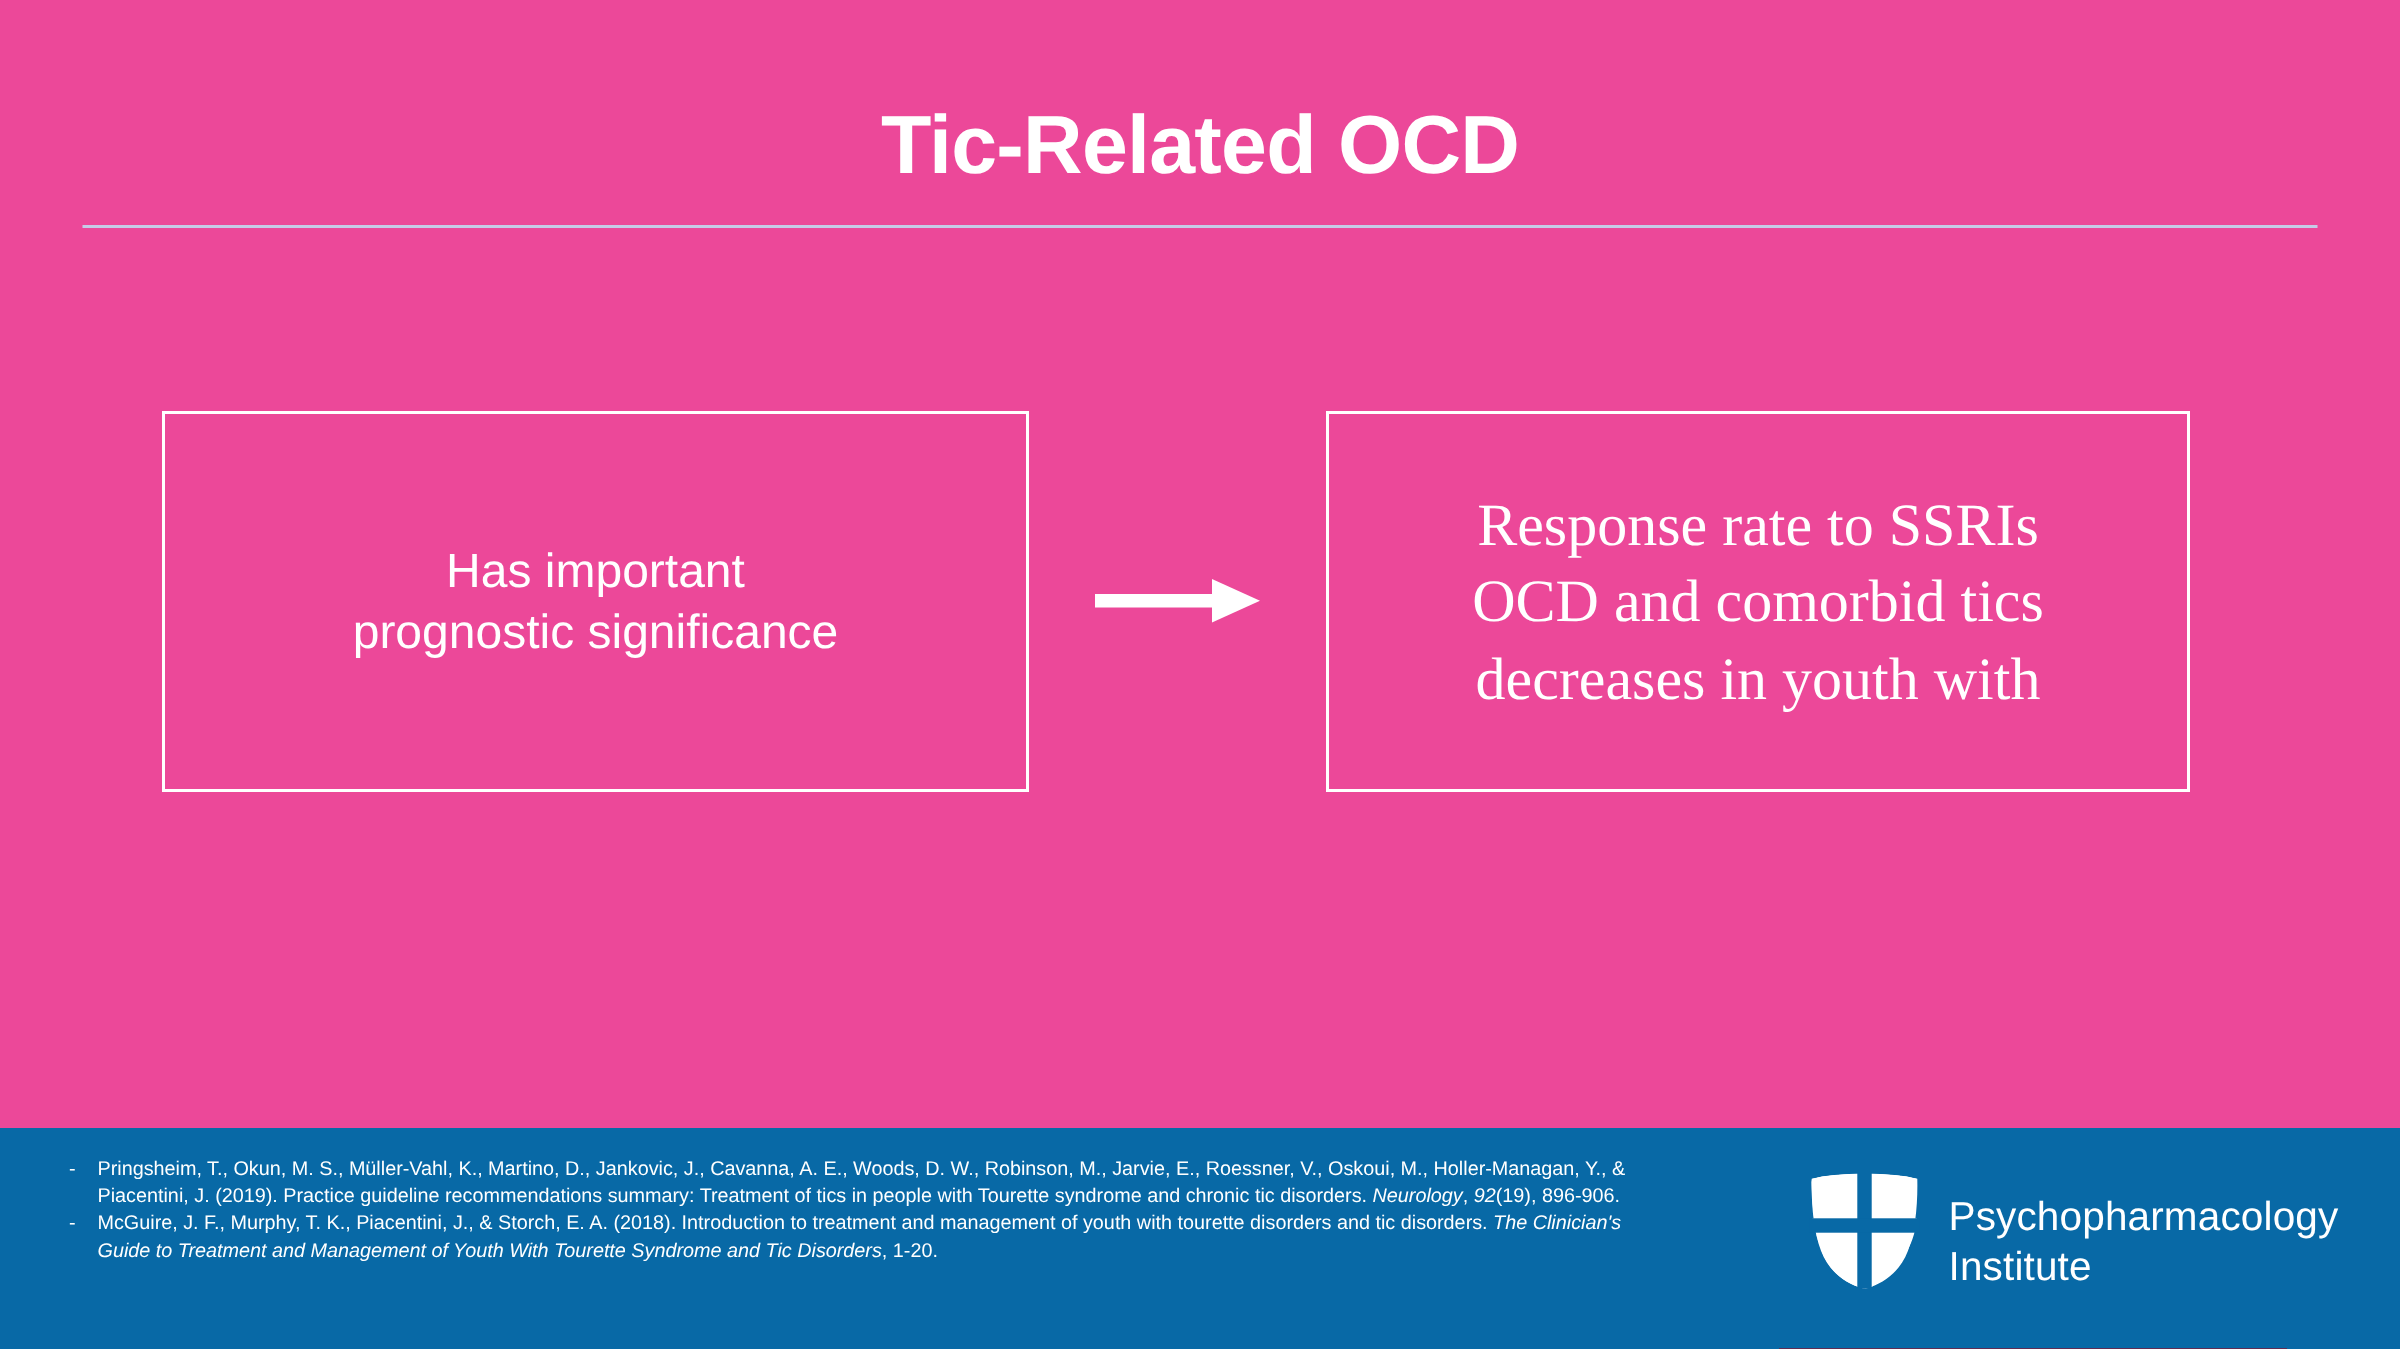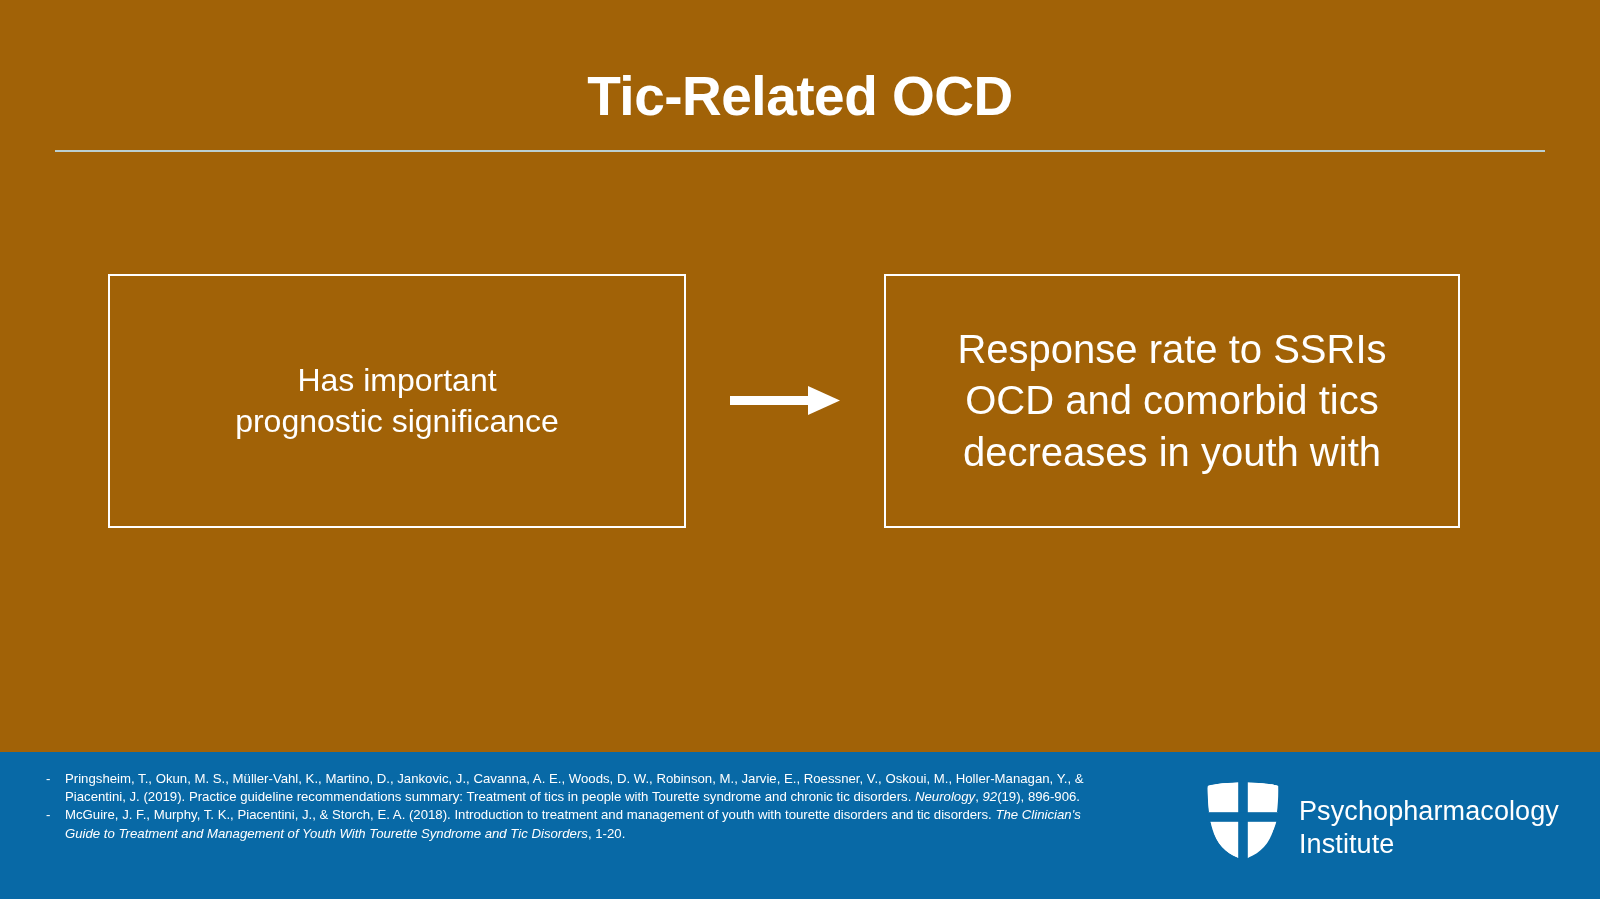--- a/index.html
+++ b/index.html
@@ -4,21 +4,21 @@
 <style>
   html, body {
     margin: 0;
     padding: 0;
     background: #0a0a0a;
   }
   .slide {
     position: relative;
     width: 1600px;
     height: 899px;
-    background: #a16207;
+    background: #ec4899;
     overflow: hidden;
     font-family: "Liberation Sans", sans-serif;
     -webkit-font-smoothing: antialiased;
   }
 
   
   .title {
     position: absolute;
     top: 68px;
     left: 0;
@@ -60,20 +60,21 @@
     width: 578px;
     height: 254px;
     font-size: 32px;
   }
   .box-right {
     left: 884px;
     top: 274px;
     width: 576px;
     height: 254px;
     font-size: 40px;
+    font-family: Liberation Serif, serif;
   }
   .box-inner {
     padding: 0 22px;
   }
 
   
   .arrow {
     position: absolute;
     left: 730px;
     top: 384px;

